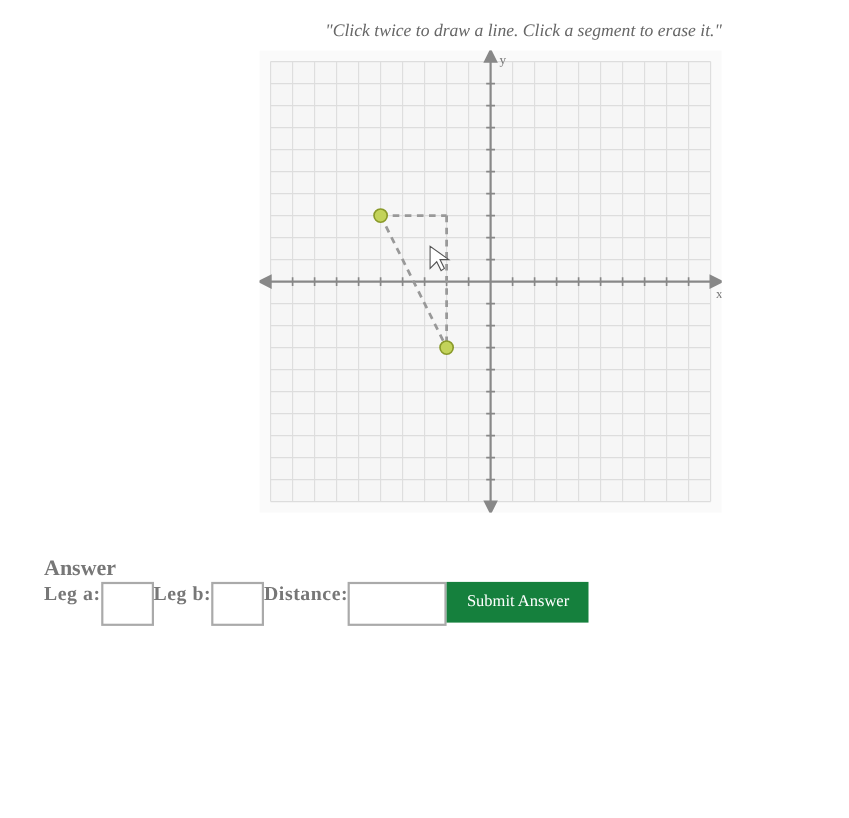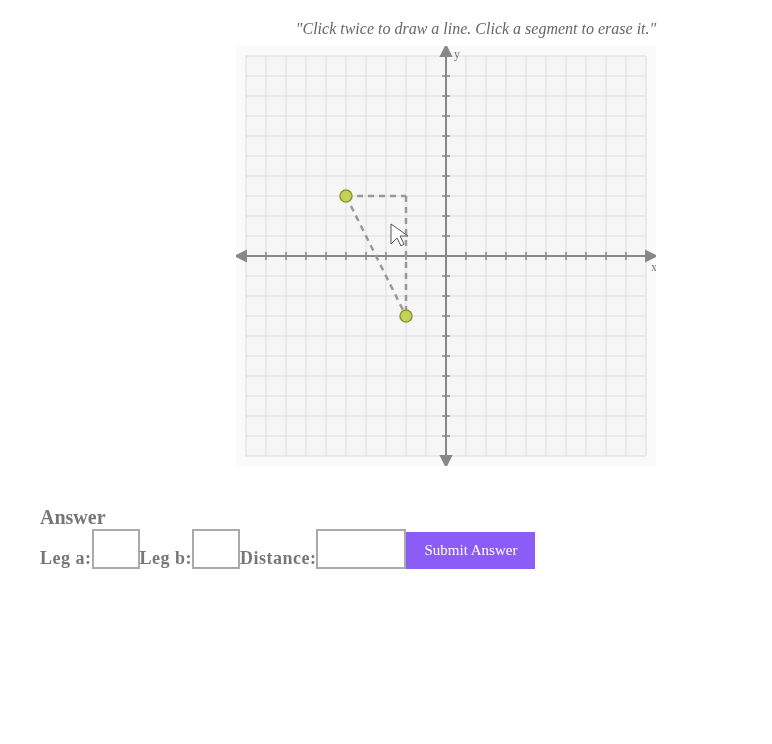--- a/index.html
+++ b/index.html
@@ -33,35 +33,35 @@
       background: #fafafa;
     }
     .answer-label {
       font-size: 20px;
       color: #777;
       margin-top: 30px;
       font-weight: bold;
     }
     .inputs {
       display: flex;
-      align-items: flex-end;
+      align-items: flex-start;
       font-size: 18px;
       color: #777;
     }
     .input-box {
       width: 48px;
       height: 40px;
       border: 2px solid #aaa;
       background: #fff;
     }
     .input-box.wide {
       width: 90px;
     }
     .submit-btn {
-      background: #8b5cf6;
+      background: #15803d;
       color: #fff;
       padding: 10px 18px;
       font-size: 15px;
       border: none;
       cursor: pointer;
       font-family: inherit;
     }
     .lbl { font-weight: bold; letter-spacing: 0.5px; }
   </style>
 </head>

